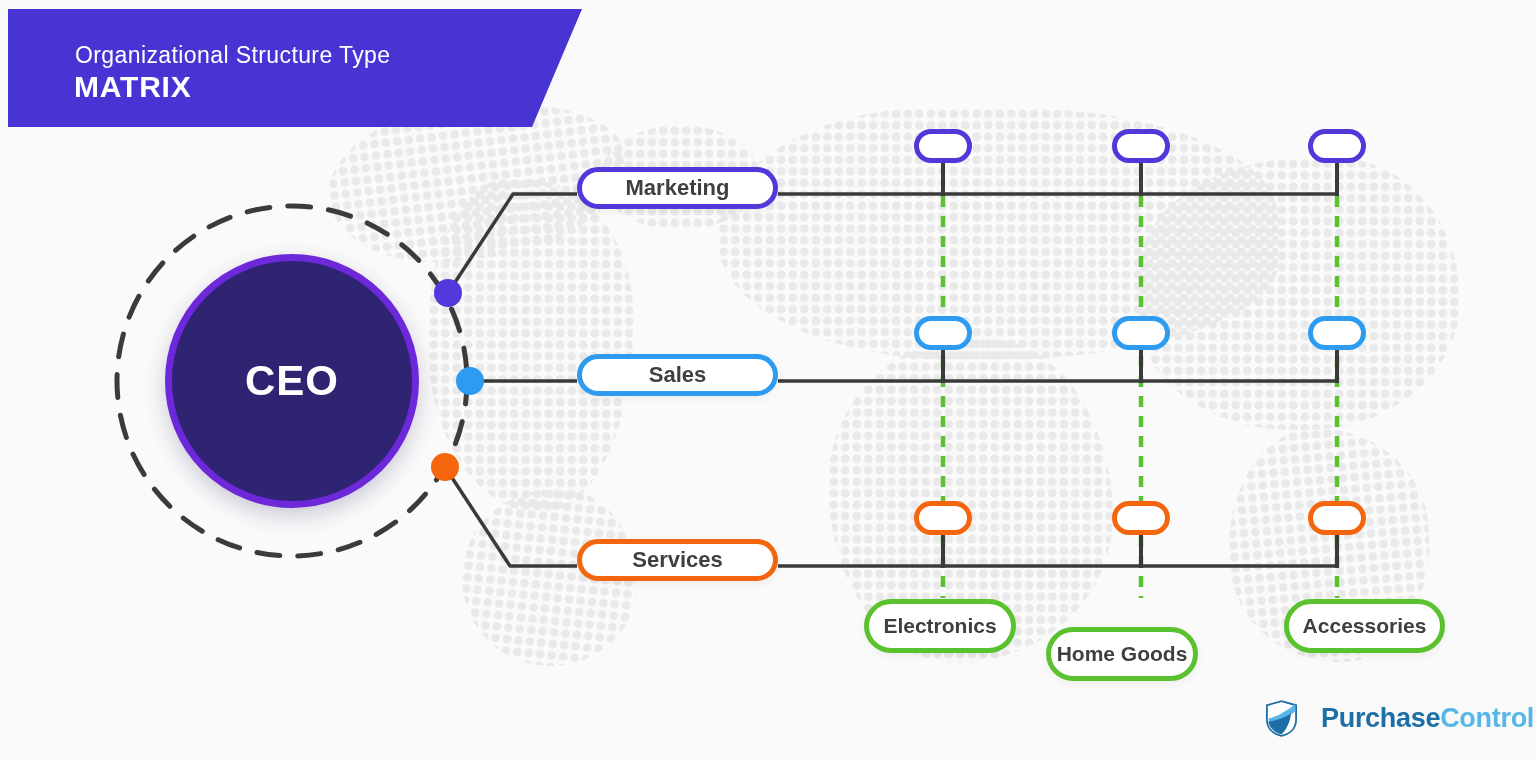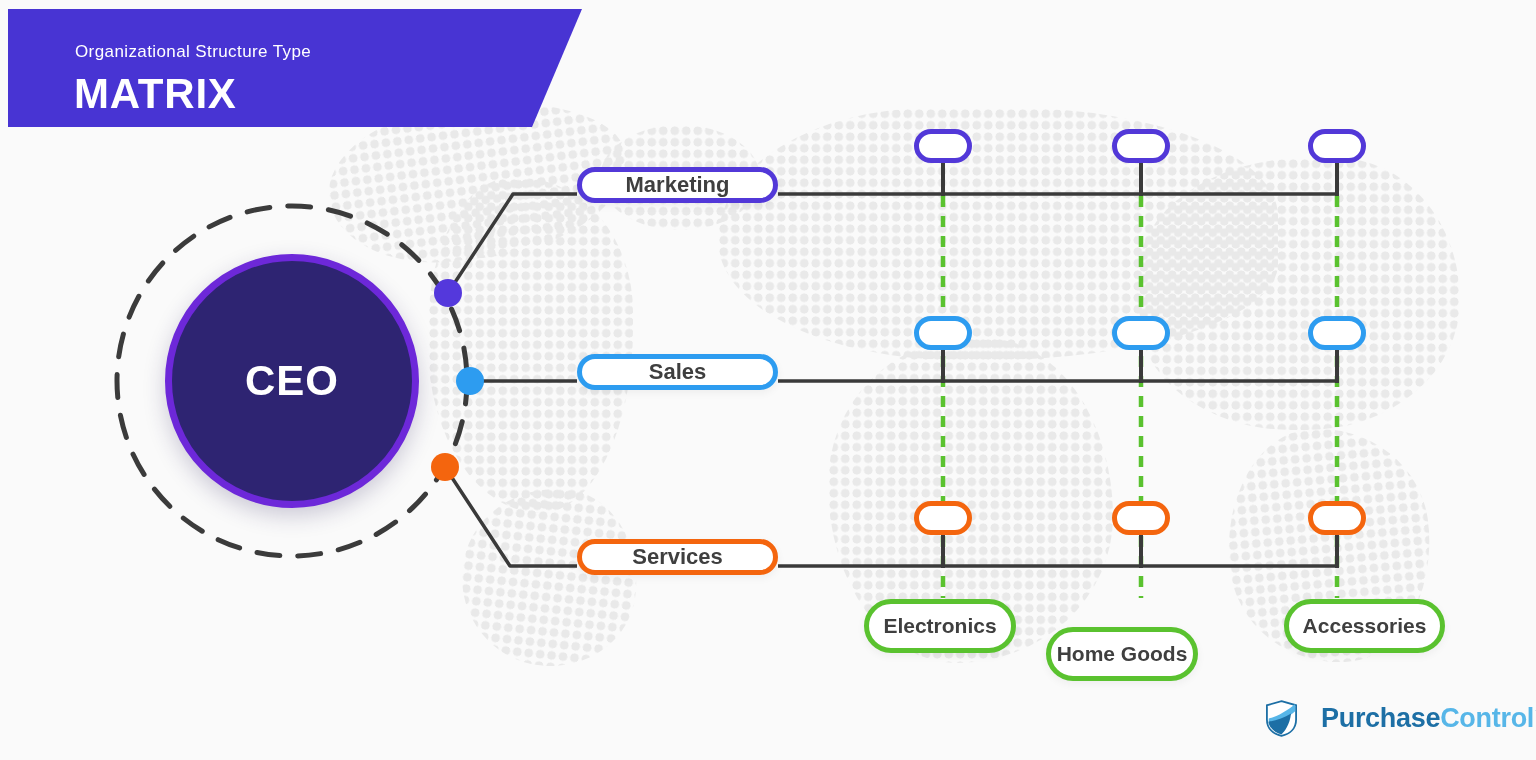--- a/index.html
+++ b/index.html
@@ -13,36 +13,36 @@
   .blob3{left:428px;top:178px;width:205px;height:335px;border-radius:40% 55% 45% 55%/45% 40% 55% 50%;}
   .blob4{left:462px;top:488px;width:175px;height:178px;border-radius:55% 45% 50% 50%/50% 55% 45% 50%;transform:rotate(6deg);}
   .blob5{left:718px;top:108px;width:560px;height:252px;border-radius:40% 50% 55% 45%/55% 45% 40% 50%;}
   .blob6{left:828px;top:338px;width:285px;height:325px;border-radius:50% 45% 55% 45%/45% 55% 45% 55%;}
   .blob7{left:1138px;top:158px;width:322px;height:272px;border-radius:55% 40% 50% 50%/45% 55% 50% 45%;}
   .blob8{left:1228px;top:428px;width:202px;height:235px;border-radius:45% 55% 45% 55%/55% 45% 55% 45%;transform:rotate(-5deg);}
 
   
   .banner{position:absolute;left:8px;top:9px;width:574px;height:118px;background:#4834d3;
           clip-path:polygon(0 0,100% 0,calc(100% - 50px) 100%,0 100%);z-index:5;}
-  .banner .subtitle{position:absolute;left:67px;top:33px;color:#ffffff;font-size:17px;font-weight:500;letter-spacing:.4px;}
-  .banner .title{position:absolute;left:66px;top:61px;color:#ffffff;font-size:42px;font-weight:bold;letter-spacing:.8px;}
+  .banner .subtitle{position:absolute;left:67px;top:33px;color:#ffffff;font-size:23px;font-weight:500;letter-spacing:.4px;}
+  .banner .title{position:absolute;left:66px;top:61px;color:#ffffff;font-size:30px;font-weight:bold;letter-spacing:.8px;}
 
   
   .lines{position:absolute;left:0;top:0;z-index:1;}
 
   
   .ceo{position:absolute;left:165px;top:254px;width:254px;height:254px;box-sizing:border-box;
        background:#2e2472;border:7px solid #6d28d9;border-radius:50%;
        box-shadow:0 8px 22px rgba(40,30,90,.22);display:flex;align-items:center;justify-content:center;
        color:#ffffff;font-size:42px;font-weight:bold;letter-spacing:1px;z-index:3;}
 
   
   .pill{position:absolute;box-sizing:border-box;background:#ffffff;display:flex;align-items:center;justify-content:center;
         font-weight:bold;color:#3f3f3f;z-index:3;box-shadow:0 3px 8px rgba(0,0,0,.05);}
-  .pill-dept{left:577px;width:201px;height:36px;border:5px solid;border-radius:27px;font-size:22px;}
+  .pill-dept{left:577px;width:201px;height:42px;border:5px solid;border-radius:27px;font-size:22px;}
   .dept-marketing{top:167px;border-color:#5238d8;}
   .dept-sales{top:354px;border-color:#2d9cf0;}
   .dept-services{top:539px;border-color:#f4650e;}
 
   
   .node{position:absolute;box-sizing:border-box;width:58px;height:34px;background:#ffffff;border:5px solid;border-radius:17px;z-index:3;}
   .row1{top:129px;border-color:#5238d8;}
   .row2{top:316px;border-color:#2d9cf0;}
   .row3{top:501px;border-color:#f4650e;}
   .col1{left:914px;}

